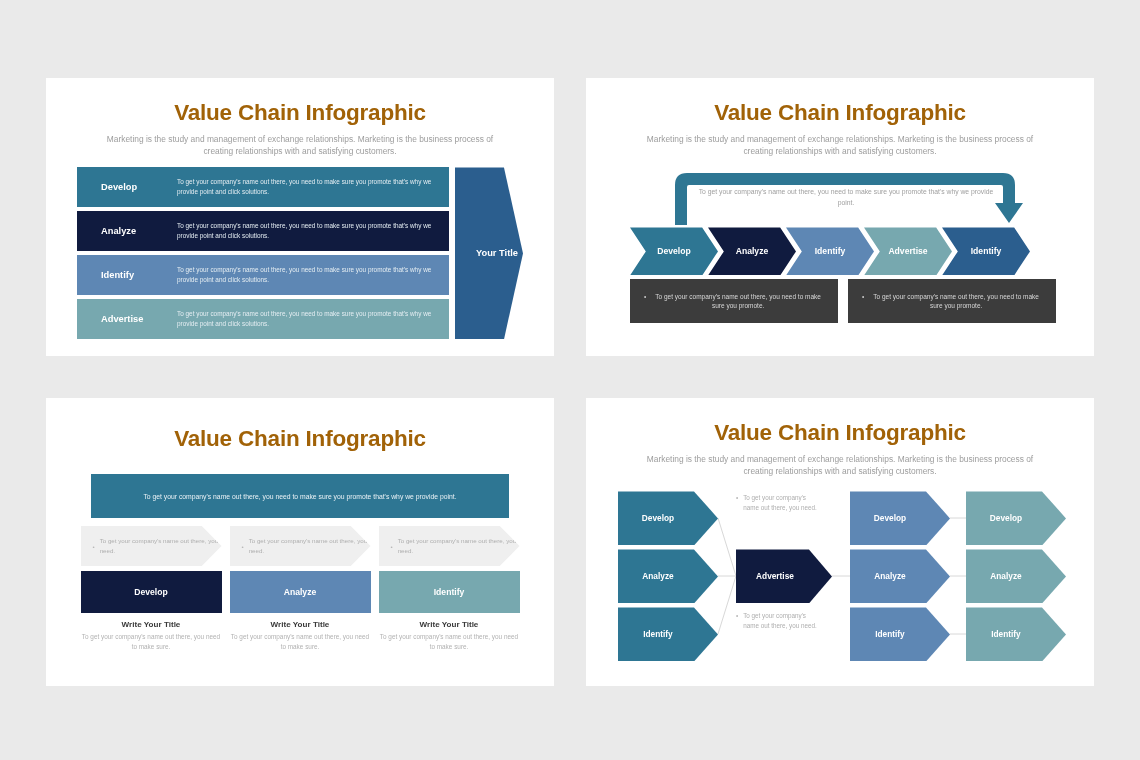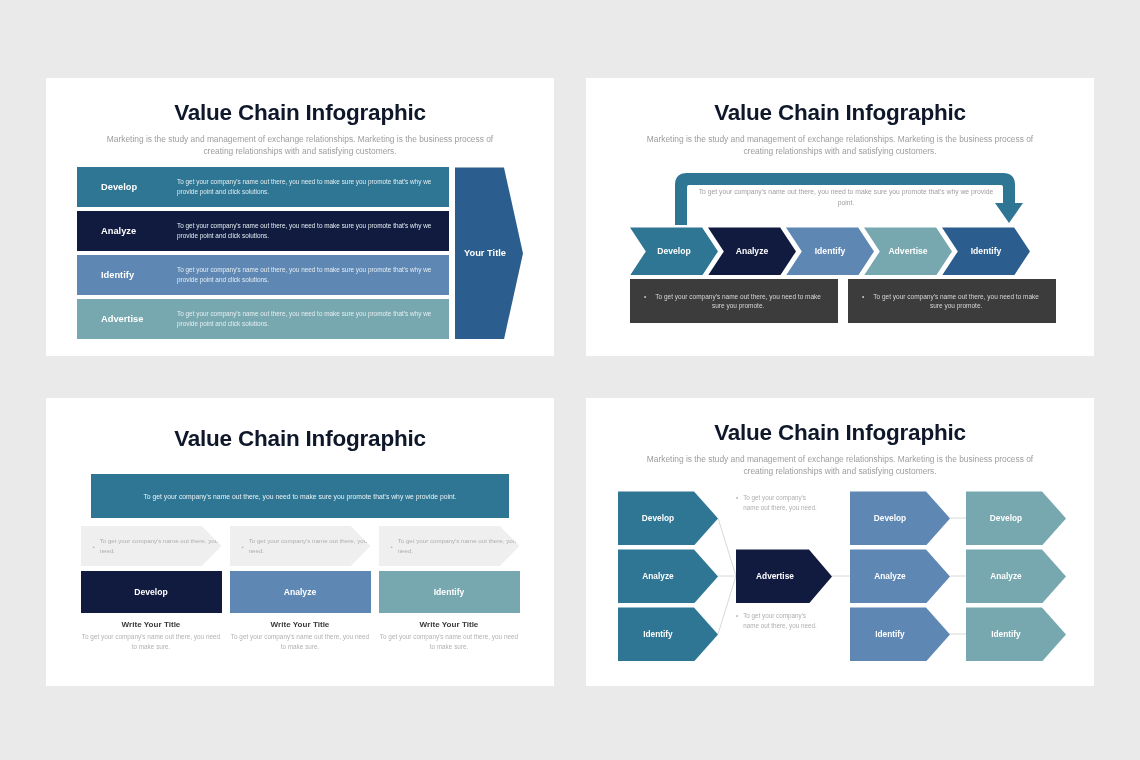--- a/index.html
+++ b/index.html
@@ -14,21 +14,21 @@
   .card { position: absolute; background: #ffffff; overflow: hidden; }
   #card-tl { left: 46px;  top: 78px;  width: 508px; height: 278px; }
   #card-tr { left: 586px; top: 78px;  width: 508px; height: 278px; }
   #card-bl { left: 46px;  top: 398px; width: 508px; height: 288px; }
   #card-br { left: 586px; top: 398px; width: 508px; height: 288px; }
 
   .slide-title {
     text-align: center;
     font-size: 22.5px;
     font-weight: bold;
-    color: #0f172a;
+    color: #a16207;
     letter-spacing: -0.2px;
   }
   .slide-sub {
     text-align: center;
     font-size: 8.4px;
     color: #9d9d9d;
     line-height: 1.45;
     margin: 0 auto;
   }
 
@@ -52,21 +52,21 @@
   }
   .tl-arrow {
     position: absolute; left: 409px; top: 0;
     width: 68px; height: 172px;
     background: #2b5e8e;
     clip-path: polygon(0 0, 72% 0, 100% 50%, 72% 100%, 0 100%);
     display: flex; align-items: center;
   }
   .tl-arrow span {
     color: #ffffff; font-size: 9.3px; font-weight: bold;
-    padding-left: 9px;
+    padding-left: 21px;
   }
 
   
   #card-tr .slide-title { margin-top: 22px; }
   #card-tr .slide-sub   { margin-top: 7px; width: 400px; }
   .tr-body { position: relative; margin-top: 12px; height: 180px; }
 
   .tr-bracket { position: absolute; left: 85px; top: 0; width: 352px; height: 56px; }
   .tr-callout {
     position: absolute; left: 110px; top: 18px; width: 300px;

